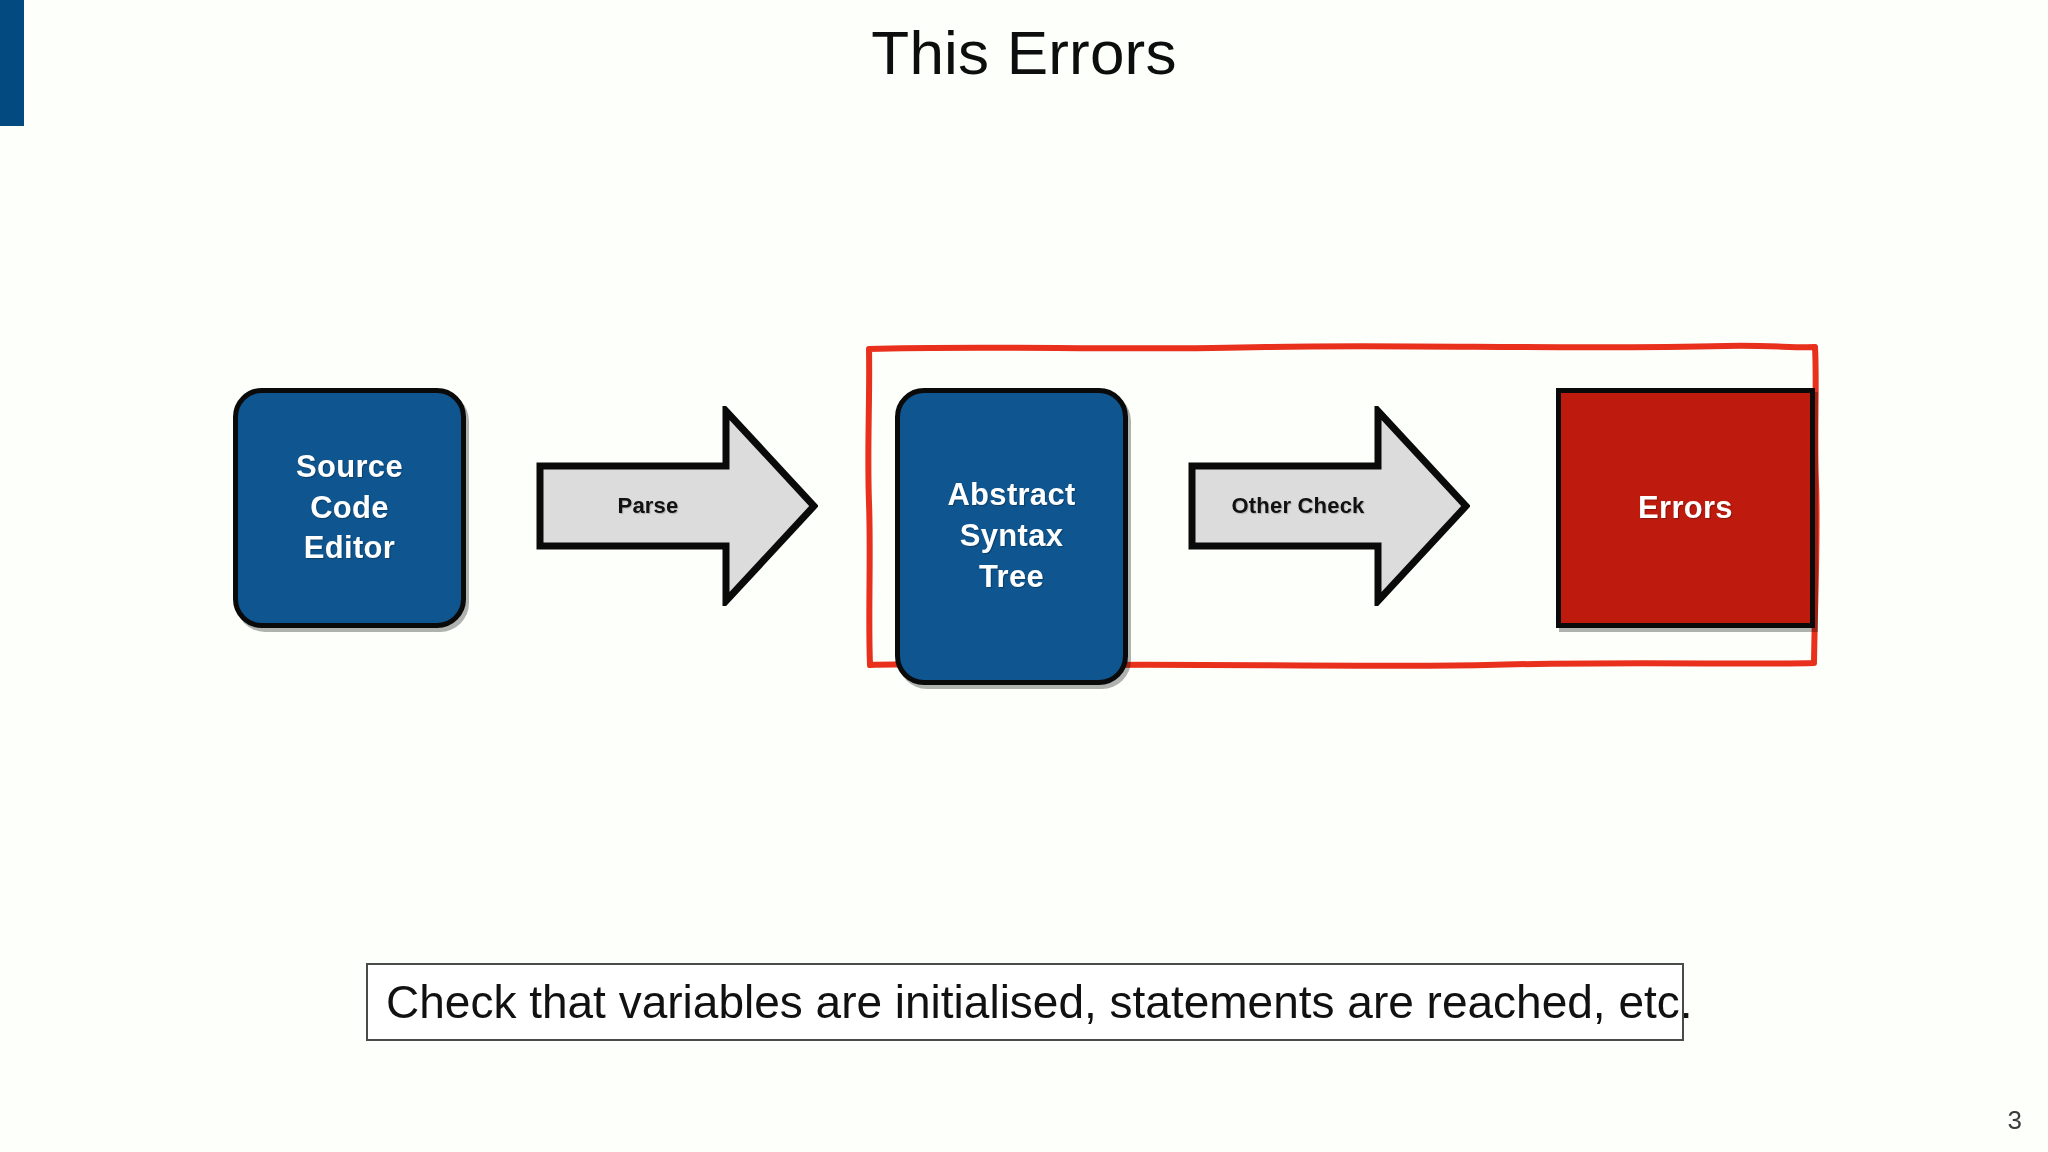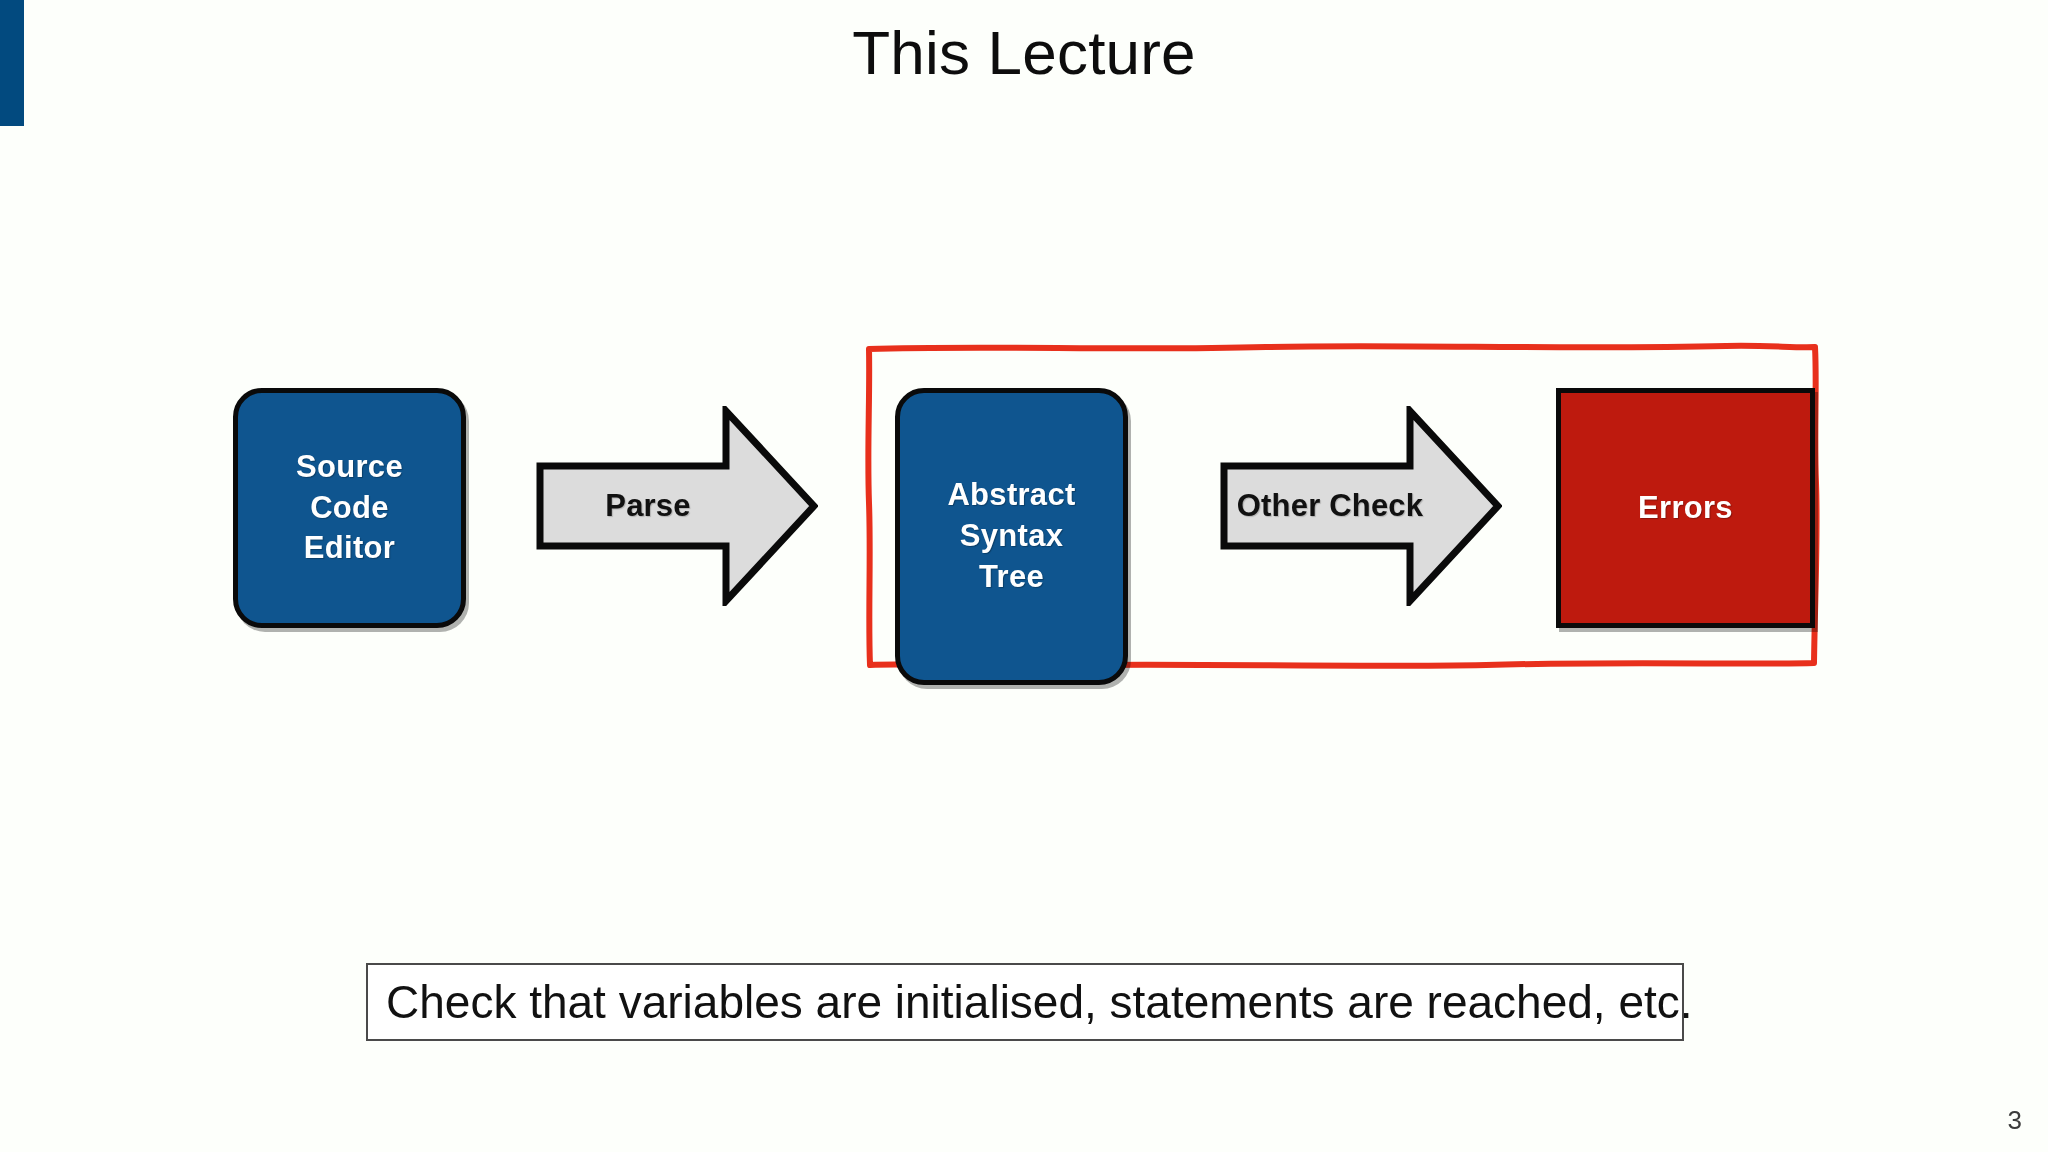--- a/index.html
+++ b/index.html
@@ -84,28 +84,28 @@
   }
   .arrow svg { display:block; width:100%; height:100%; }
   .arrow .arrow-label {
     position:absolute;
     left:0; top:0;
     width:178px; height:200px;
     display:flex;
     align-items:center;
     justify-content:center;
     font-weight:bold;
-    font-size:31px;
+    font-size:22px;
     color:#111111;
     letter-spacing:0.2px;
     text-shadow:1px 1px 1px rgba(0,0,0,0.20);
   }
   #arrow-parse { left:536px; top:406px; }
   #arrow-parse .arrow-label { left:22px; width:180px; }
-  #arrow-other { left:1220px; top:406px;text-decoration:underline; }
+  #arrow-other { left:1188px; top:406px;text-decoration:underline; }
   #arrow-other .arrow-label { left:10px; width:200px; }
 
   
   .caption-box {
     position:absolute;
     left:366px; top:963px;
     width:1318px; height:78px;
     border:2px solid #4a4a4a;
     background:#ffffff;
     display:flex;
@@ -128,21 +128,21 @@
     color:#3b3b3b;
   }
 </style>
 </head>
 <body>
 
 <div id="slide">
 
   <div class="accent-bar"></div>
 
-  <div class="slide-title">This Lecture</div>
+  <div class="slide-title">This Errors</div>
 
   <div class="stage">
 
     <div class="highlight-box">
       <svg viewBox="0 0 952 324" preserveAspectRatio="none" aria-hidden="true">
         <path d="M3,6 C120,2 260,8 400,4 C540,1 700,7 860,3 C900,2 930,5 949,4
                  C951,40 948,90 950,140 C952,190 949,250 948,320
                  C880,322 760,318 620,322 C470,325 300,319 150,323 C95,324 45,320 4,322
                  C2,270 5,215 3,160 C1,105 4,55 3,6 Z" fill="none" stroke="#e8301c" stroke-width="6" stroke-linecap="round" stroke-linejoin="round"></path>
       </svg>

